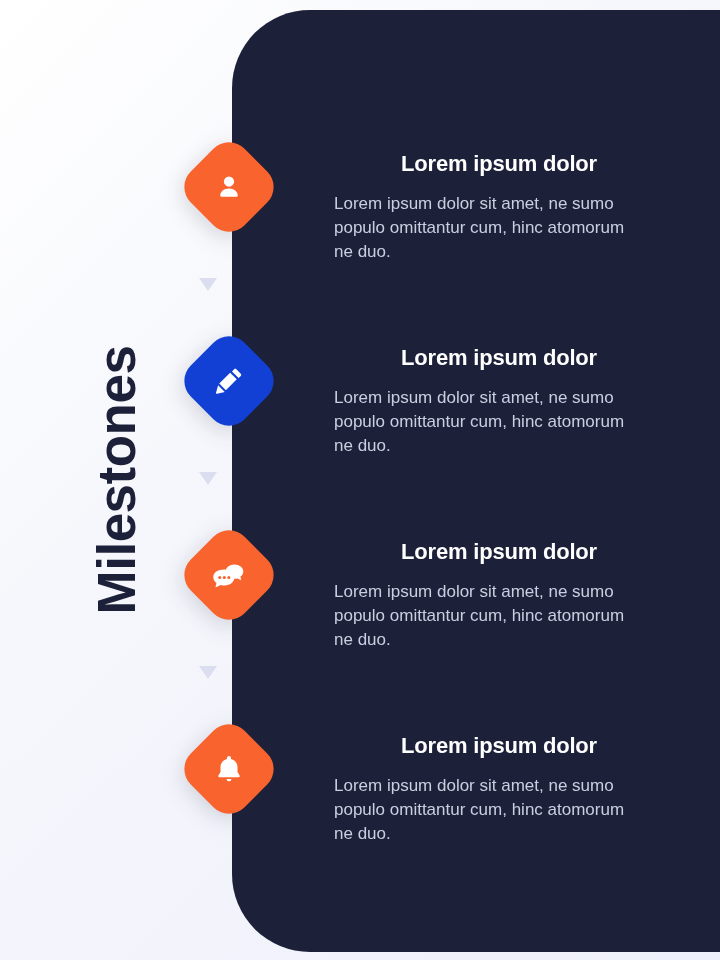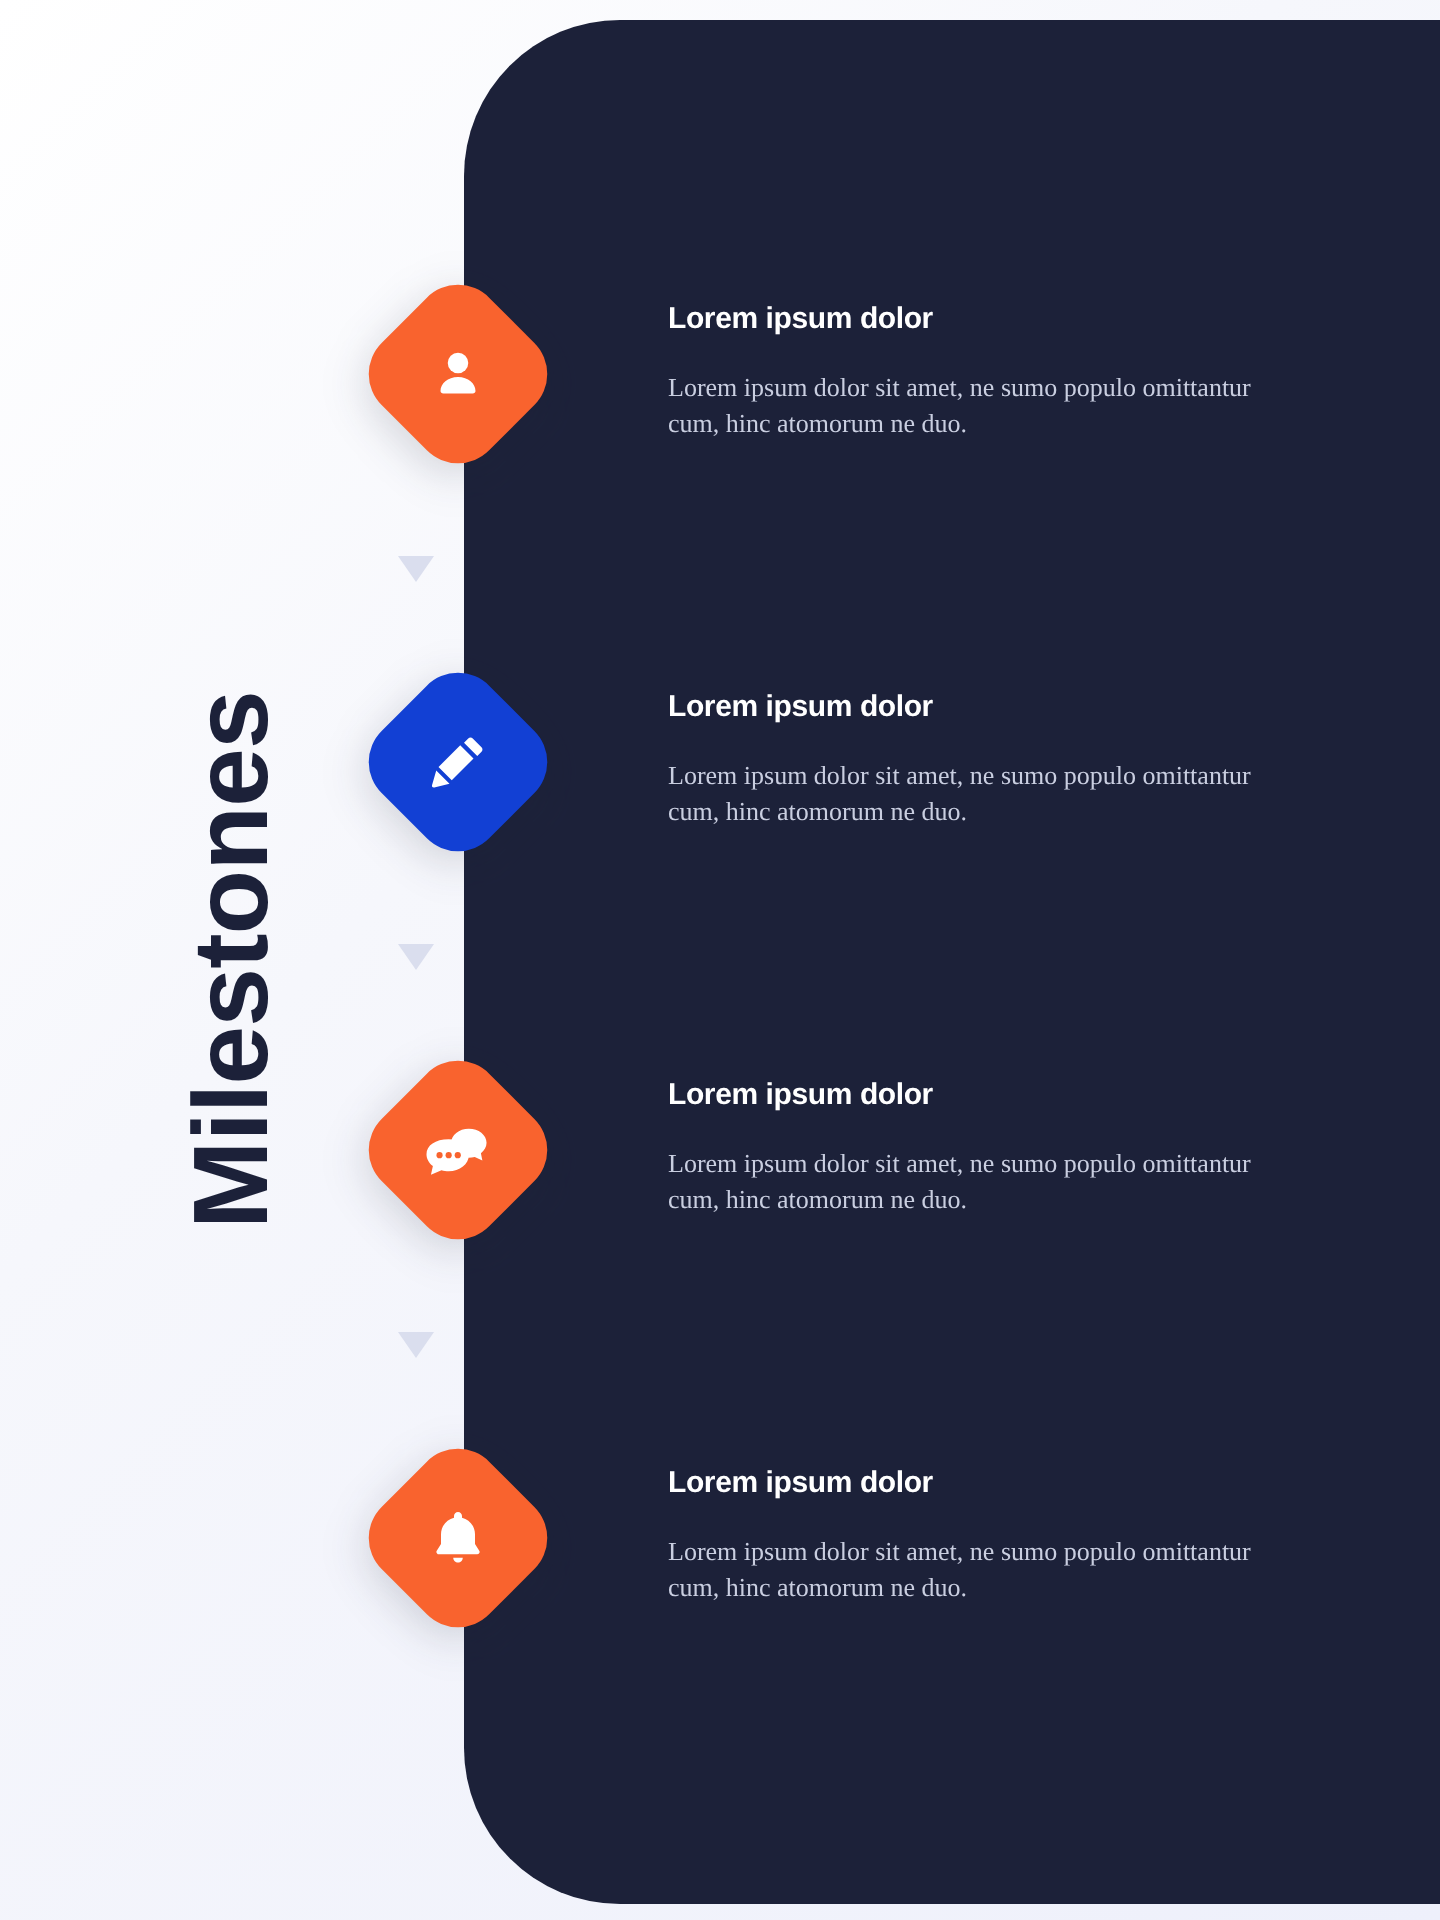--- a/index.html
+++ b/index.html
@@ -110,32 +110,33 @@
 
   .text-col {
     position: absolute;
     left: 334px;
     top: 0;
     width: 330px;
   }
   .item-title {
     margin: 0;
     font-family: "Liberation Sans", sans-serif;
-    font-size: 15px;
+    font-size: 22px;
     font-weight: bold;
     color: #ffffff;
     letter-spacing: -0.2px;
     line-height: 1.1;
     padding-top: 14px;
+    text-align: center;
   }
   .item-body {
     margin: 0;
     padding-top: 16px;
-    font-family: Liberation Serif, serif;
-    font-size: 13px;
+    font-family: Liberation Sans, sans-serif;
+    font-size: 17px;
     font-weight: normal;
     color: #c9cee0;
     line-height: 1.42;
     width: 312px;
   }
 
   
   .connector {
     position: absolute;
     left: 199px;

